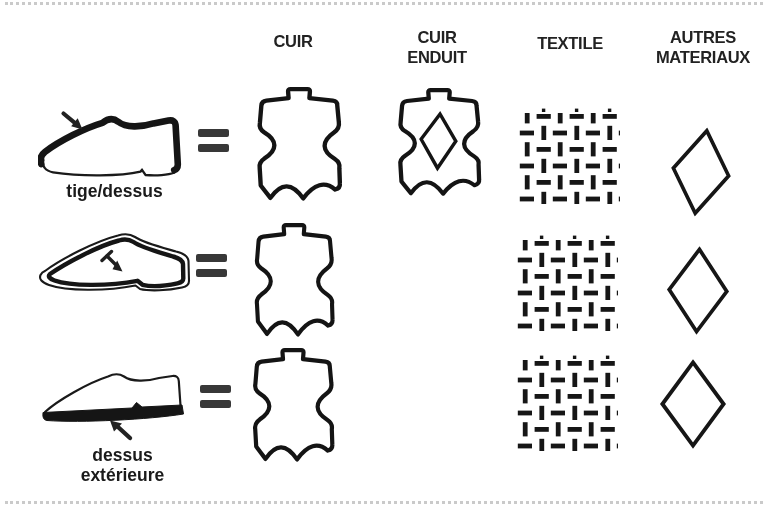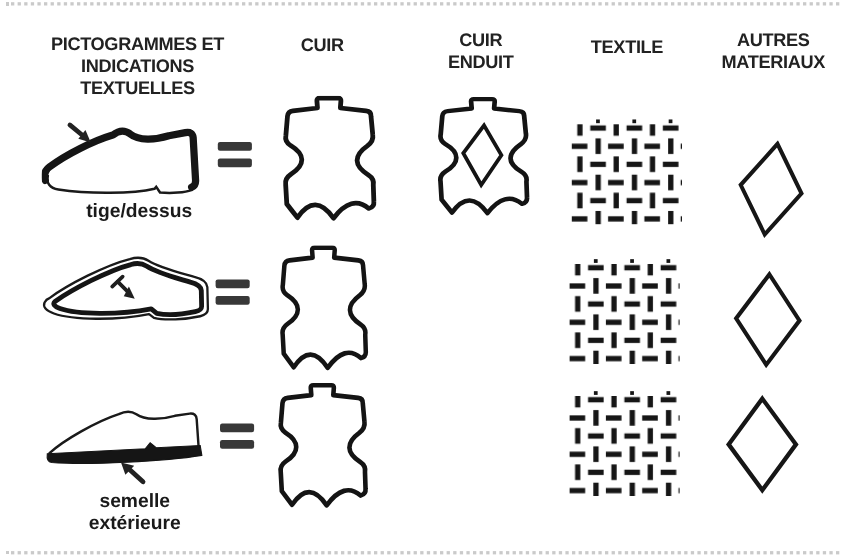--- a/index.html
+++ b/index.html
@@ -37,39 +37,36 @@
     <defs>
       <pattern id="weave" width="33" height="33" patternUnits="userSpaceOnUse">
         <rect x="5.8" y="1.2" width="4.8" height="14.2" fill="#161616"></rect>
         <rect x="17.6" y="6.0" width="14.2" height="4.8" fill="#161616"></rect>
         <rect x="0.8" y="22.6" width="14.2" height="4.8" fill="#161616"></rect>
         <rect x="22.4" y="17.8" width="4.8" height="14.2" fill="#161616"></rect>
       </pattern>
     </defs>
   </svg>
 
-  <div class="hdr" style="left:22px;top:30px;width:206px">PICTOGRAMMES ET
-INDICATIONS
-TEXTUELLES</div>
   <div class="hdr" style="left:253px;top:31px;width:80px">CUIR</div>
   <div class="hdr" style="left:387px;top:27px;width:100px">CUIR
 ENDUIT</div>
   <div class="hdr" style="left:520px;top:33px;width:100px">TEXTILE</div>
   <div class="hdr" style="left:640px;top:27px;width:126px">AUTRES
 MATERIAUX</div>
 
   <svg class="pict" style="left:38px;top:110px" width="150" height="72" viewBox="0 0 150 72" preserveAspectRatio="none">
     <path d="M 5.5 50 C 3.5 56, 7.5 61, 15 62.3 C 43 66.6, 83 66.2, 102.5 61.6 L 104 59.8 L 107.5 65 C 118 66, 130.5 65, 136 62.8 L 139.5 58.5" fill="none" stroke="#1a1a1a" stroke-width="2.3" stroke-linecap="round"></path>
     <path d="M 3.2 54 Q 0.8 46.5, 7 41.8 C 22 30.5, 47 18, 64.5 12.8 Q 73 6.2, 80.3 11.8 C 88 18, 103 17.3, 115.5 13.4 L 130.5 10.6 Q 137 9.4, 137.6 15.2 L 139.8 54 Q 140 58.8, 136.2 60.2" fill="none" stroke="#151515" stroke-width="6.6" stroke-linecap="round" stroke-linejoin="round"></path>
     <g>
       <path d="M 25.5 3.5 L 38 13.8" fill="none" stroke="#222" stroke-width="4.2" stroke-linecap="round"></path>
       <polygon points="44.5,19.5 33.2,16.2 39.7,8.2" fill="#222"></polygon>
     </g>
   </svg>
-  <div class="lbl" style="left:44px;top:181px;width:165px">tige/dessus</div>
+  <div class="lbl" style="left:32px;top:181px;width:165px">tige/dessus</div>
 
   <div class="eq" style="left:198px;top:129px">
     <span class="sr">=</span>
     <div class="bar"></div>
     <div class="bar"></div>
   </div>
 
   <svg class="pict" style="left:247px;top:87px" width="104" height="118" viewBox="0 0 100 116" preserveAspectRatio="none">
     <path d="M 40 11 L 39.5 4.5 Q 39.3 2.2 41.8 2.2 L 58.2 2.2 Q 60.7 2.2 60.5 4.5 L 60 11 L 82.5 13.5 Q 87 14 86.8 18.3 L 88.3 34.5 Q 89.3 40.5 83.6 44.8 C 71.5 53.5 71.5 62.5 84.5 70.8 Q 89.8 74.3 88.8 79.8 L 89.3 94.5 Q 89.8 99.5 84.8 100.8 Q 70 88 54 109.5 Q 38 86 22.5 109 Q 17.5 102.5 13.2 96.8 L 12.2 79.5 Q 11.3 74 16.8 70.2 C 29.5 62 29.5 52.5 16.6 44.6 Q 11.2 41 12.4 35.3 L 13.8 18.3 Q 14.2 14 18.6 13.5 Z" fill="#fff" stroke="#141414" stroke-width="4.2" stroke-linejoin="round"></path>
   </svg>
@@ -122,21 +119,21 @@
   </svg>
 
   <svg class="pict" style="left:40px;top:366px" width="152" height="76" viewBox="0 0 152 76" preserveAspectRatio="none">
     <path d="M 5 46 C 18 34 48 17 68 10.5 Q 77 6 84 10.5 C 91.5 16 107 15.5 119 12 L 132.5 10 Q 138.5 9.5 138.8 15 L 140.5 39.5" fill="none" stroke="#1a1a1a" stroke-width="2.2" stroke-linecap="round"></path>
     <path d="M 3 46.5 L 92 42 L 96.5 36.5 L 102 41 L 142 39 L 143.5 48 C 110 53.5 40 57 7 54.5 Q 2 54 3 46.5 Z" fill="#151515" stroke="#151515" stroke-width="1"></path>
     <g>
       <path d="M 90 72 L 78 61" fill="none" stroke="#222" stroke-width="4.4" stroke-linecap="round"></path>
       <polygon points="70,54.5 74,65.5 82,57.5" fill="#222"></polygon>
     </g>
   </svg>
-  <div class="lbl" style="left:40px;top:445px;width:165px">semelle
+  <div class="lbl" style="left:40px;top:445px;width:165px">dessus
 extérieure</div>
 
   <div class="eq" style="left:200px;top:385px">
     <span class="sr">=</span>
     <div class="bar"></div>
     <div class="bar"></div>
   </div>
 
   <svg class="pict" style="left:243px;top:348px" width="100" height="118" viewBox="0 0 100 116" preserveAspectRatio="none">
     <path d="M 40 11 L 39.5 4.5 Q 39.3 2.2 41.8 2.2 L 58.2 2.2 Q 60.7 2.2 60.5 4.5 L 60 11 L 82.5 13.5 Q 87 14 86.8 18.3 L 88.3 34.5 Q 89.3 40.5 83.6 44.8 C 71.5 53.5 71.5 62.5 84.5 70.8 Q 89.8 74.3 88.8 79.8 L 89.3 94.5 Q 89.8 99.5 84.8 100.8 Q 70 88 54 109.5 Q 38 86 22.5 109 Q 17.5 102.5 13.2 96.8 L 12.2 79.5 Q 11.3 74 16.8 70.2 C 29.5 62 29.5 52.5 16.6 44.6 Q 11.2 41 12.4 35.3 L 13.8 18.3 Q 14.2 14 18.6 13.5 Z" fill="#fff" stroke="#141414" stroke-width="4.2" stroke-linejoin="round"></path>

